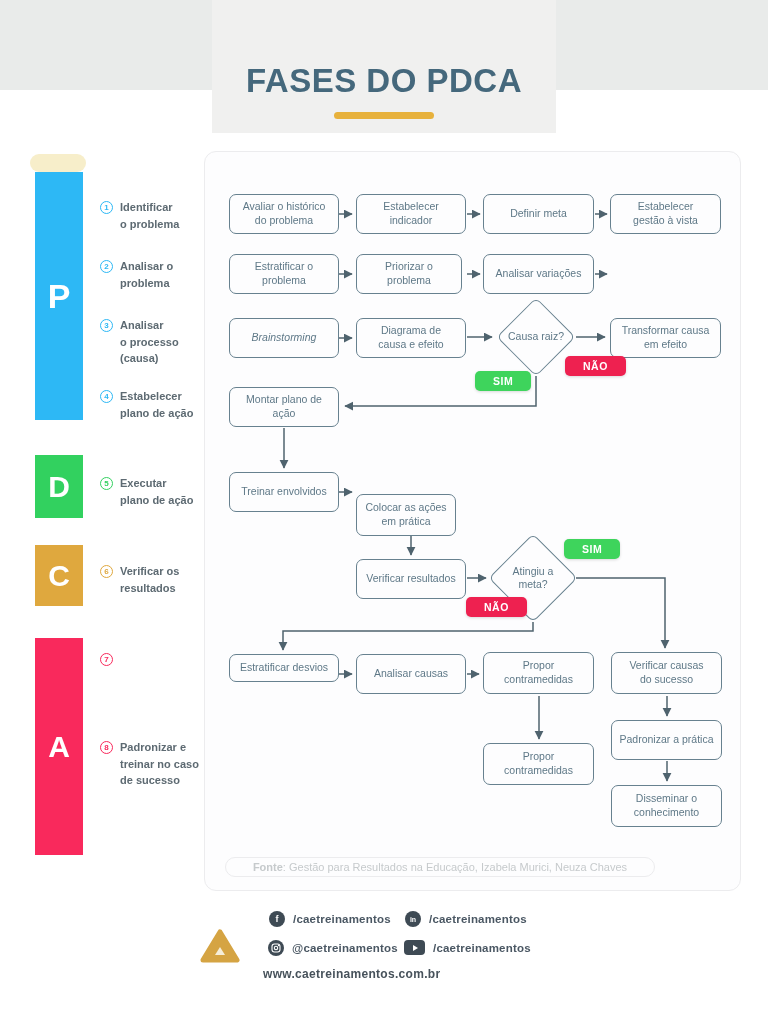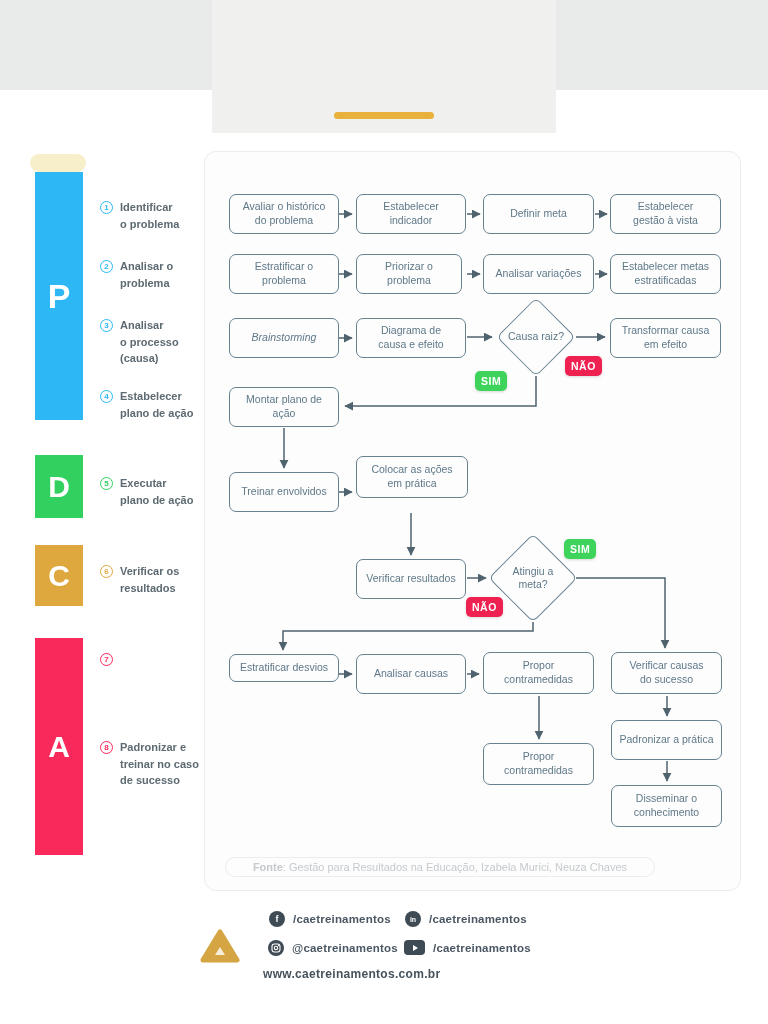--- a/index.html
+++ b/index.html
@@ -42,21 +42,21 @@
            text-align:center; padding:3px 6px; white-space:pre-line; }
   .italic { font-style:italic; }
   .diamond { position:absolute; }
   .dshape  { position:absolute; left:50%; top:50%; border:1.2px solid #67818f; border-radius:6px; background:#fdfdfe;
              transform:translate(-50%,-50%) rotate(45deg); }
   .d1 .dshape { width:56px; height:56px; }
   .d2 .dshape { width:63px; height:63px; }
   .dlabel { position:absolute; inset:0; display:flex; align-items:center; justify-content:center; text-align:center;
             color:#5e7887; font-size:10.5px; line-height:1.25; white-space:pre-line; }
   .badge { position:absolute; color:#fff; font-weight:bold; font-size:10.5px; letter-spacing:0.5px;
-           padding:4px 6px; border-radius:5px; box-shadow:0 1px 3px rgba(0,0,0,0.15); }
+           padding:4px 18px; border-radius:5px; box-shadow:0 1px 3px rgba(0,0,0,0.15); }
   .badge-yes { background:#3ed45c; }
   .badge-no  { background:#ee2150; }
 
   .arrows { position:absolute; left:0; top:0; width:768px; height:1024px; pointer-events:none; }
   .arrow { stroke:#4f636e; stroke-width:1.5; fill:none; }
 
   
   .fonte-pill { position:absolute; left:225px; top:857px; width:430px; height:20px; border:1px solid #ececee;
                 border-radius:14px; display:flex; align-items:center; justify-content:center;
                 font-size:11px; color:#c6cacc; background:#fdfdfe; }
@@ -72,20 +72,21 @@
   .handle { font-size:11.5px; font-weight:bold; color:#4a5763; letter-spacing:0.2px; }
   .website { position:absolute; left:263px; top:967px; font-size:12px; font-weight:bold; color:#47525b; letter-spacing:0.3px; }
 </style>
 </head>
 <body>
 
 <div class="page">
 
   <div class="top-band"></div>
   <div class="title-card">
+    <div class="page-title">FASES DO PDCA</div>
     <div class="title-underline"></div>
   </div>
 
   <div class="panel"></div>
 
   <div class="deco"></div>
   <div class="bar bar-p">
       <span>P</span>
     </div>
   <div class="bar bar-d">
@@ -173,39 +174,37 @@
   <div class="fnode" style="left:356px;top:194px;width:110px;height:40px">Estabelecer
 indicador</div>
   <div class="fnode" style="left:483px;top:194px;width:111px;height:40px">Definir meta</div>
   <div class="fnode" style="left:610px;top:194px;width:111px;height:40px">Estabelecer
 gestão à vista</div>
 
   <div class="fnode" style="left:229px;top:254px;width:110px;height:40px">Estratificar o
 problema</div>
   <div class="fnode" style="left:356px;top:254px;width:106px;height:40px">Priorizar o problema</div>
   <div class="fnode" style="left:483px;top:254px;width:111px;height:40px">Analisar variações</div>
-  <div class="fnode" style="left:610px;top:254px;width:111px;height:40px">Estabelecer metas
-estratificadas</div>
 
   <div class="fnode italic" style="left:229px;top:318px;width:110px;height:40px">Brainstorming</div>
   <div class="fnode" style="left:356px;top:318px;width:110px;height:40px">Diagrama de
 causa e efeito</div>
   <div class="fnode" style="left:610px;top:318px;width:111px;height:40px">Transformar causa
 em efeito</div>
 
   <div class="diamond d1" style="left:496px;top:297px;width:80px;height:80px">
     <div class="dshape"></div>
     <div class="dlabel">Causa raiz?</div>
   </div>
   <div class="badge badge-yes" style="left:475px;top:371px">SIM</div>
   <div class="badge badge-no" style="left:565px;top:356px">NÃO</div>
 
   <div class="fnode" style="left:229px;top:387px;width:110px;height:40px">Montar plano de ação</div>
   <div class="fnode" style="left:229px;top:472px;width:110px;height:40px">Treinar envolvidos</div>
-  <div class="fnode" style="left:356px;top:456px;width:112px;height:42px">Colocar as ações
+  <div class="fnode" style="left:356px;top:494px;width:100px;height:42px">Colocar as ações
 em prática</div>
   <div class="fnode" style="left:356px;top:559px;width:110px;height:40px">Verificar resultados</div>
 
   <div class="diamond d2" style="left:489px;top:533px;width:88px;height:90px">
     <div class="dshape"></div>
     <div class="dlabel">Atingiu a
 meta?</div>
   </div>
   <div class="badge badge-yes" style="left:564px;top:539px">SIM</div>
   <div class="badge badge-no" style="left:466px;top:597px">NÃO</div>

